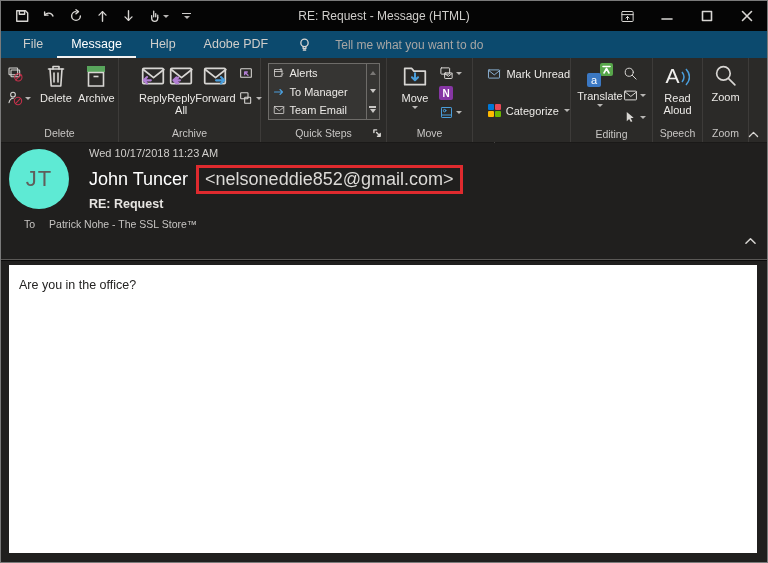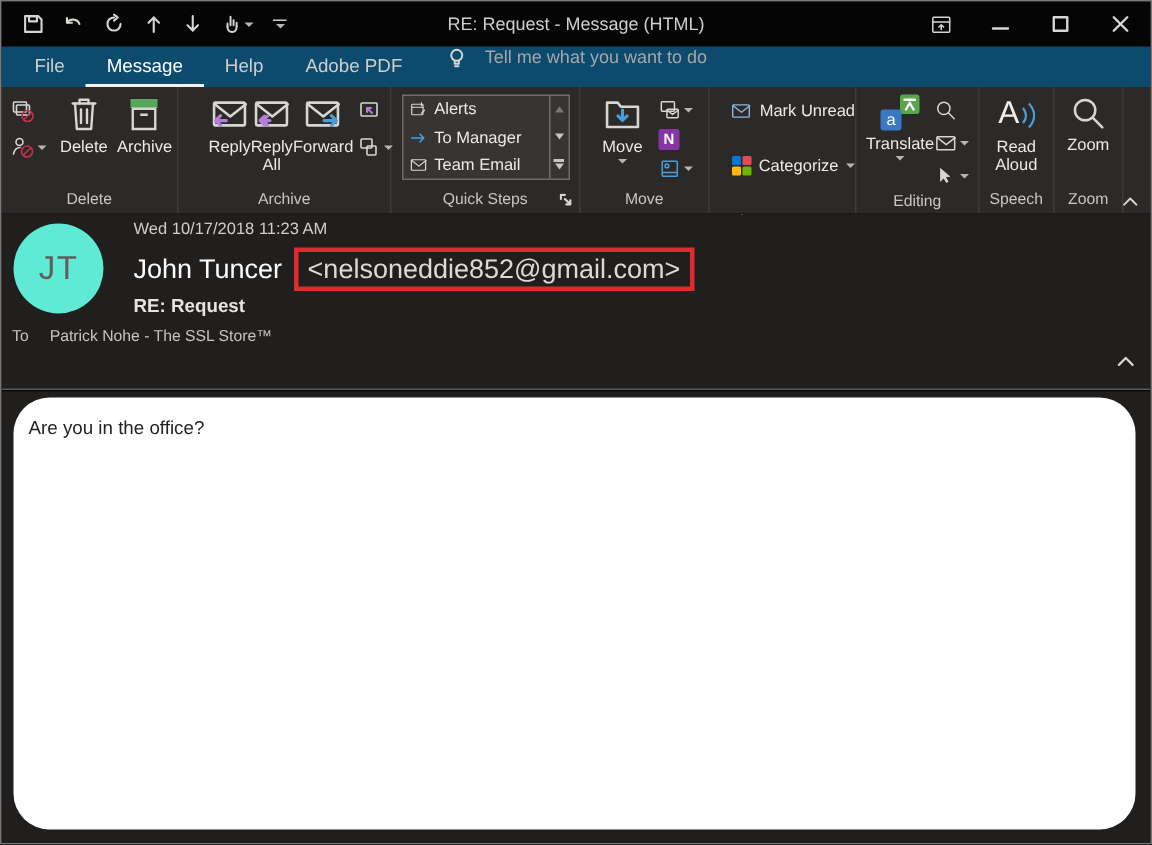--- a/index.html
+++ b/index.html
@@ -21,21 +21,21 @@
   .title { position:absolute; left:50%; transform:translateX(-50%); font-size:12px; color:#d0cecb; white-space:nowrap; }
   .wincontrols { position:absolute; right:0; top:0; height:30px; display:flex; }
   .winbtn { width:40px; height:30px; display:flex; align-items:center; justify-content:center; color:#cfcdcb; }
   .caret-down { width:0; height:0; border-left:3.5px solid transparent; border-right:3.5px solid transparent; border-top:4px solid #b8b6b4; }
   .caret-sm { border-left-width:3px; border-right-width:3px; border-top-width:3.5px; }
 
   
   .tabrow { position:absolute; left:0; top:30px; width:100%; height:27px; background:#0c4a6e; display:flex; align-items:stretch; padding-left:8px; }
   .tab { display:flex; align-items:center; padding:0 14px; font-size:12.5px; color:#d0cecb; border-bottom:2.5px solid transparent; }
   .tab.active { color:#ffffff; border-bottom-color:#f3f2f1; }
-  .tellme { display:flex; align-items:flex-start; gap:12px; margin-left:16px; color:#a8a6a4; font-size:12px; }
+  .tellme { display:flex; align-items:center; gap:24px; margin-left:16px; color:#a8a6a4; font-size:12px; }
 
   
   .ribbon { position:absolute; left:0; top:57px; width:100%; height:85px; background:#2b2a28; display:flex; border-bottom:1px solid #1a1918; }
   .rgroup { position:relative; display:flex; flex-direction:column; border-right:1px solid #3d3b39; }
   .gcontent { flex:1; display:flex; align-items:flex-start; }
   .glabel { height:18px; display:flex; align-items:center; justify-content:center; font-size:10.5px; color:#c8c6c4; position:relative; }
   .launcher { position:absolute; right:4px; bottom:4px; }
   .bigbtn { display:flex; flex-direction:column; align-items:center; padding-top:5px; font-size:11px; line-height:12px; color:#eceae7; text-align:center; }
   .bigbtn .blabel { margin-top:3px; }
   .minicol { display:flex; flex-direction:column; gap:8px; padding-top:8px; }
@@ -66,26 +66,26 @@
 
   
   .msgheader { position:absolute; left:0; top:142px; width:100%; height:117px; background:#201f1e; border-bottom:1px solid #5a5856; }
   .avatar { position:absolute; left:8px; top:6px; width:60px; height:60px; border-radius:50%; background:#5eead4; color:#605e5b; display:flex; align-items:center; justify-content:center; font-size:22px; letter-spacing:1px; }
   .mdate { position:absolute; left:88px; top:4px; font-size:11px; color:#d0cecb; }
   .sender-row { position:absolute; left:88px; top:19px; height:34px; display:flex; align-items:center; }
   .sender-name { font-size:18px; color:#ffffff; }
   .red-box { margin-left:8px; border:3px solid #df2a2e; padding:1px 6px; }
   .sender-email { font-size:18px; color:#dcdad7; }
   .msubject { position:absolute; left:88px; top:54px; font-size:12.5px; font-weight:bold; color:#e6e4e1; }
-  .to-row { position:absolute; left:7px; top:75px; font-size:10.5px; color:#c6c4c2; display:flex; gap:14px; }
+  .to-row { position:absolute; left:23px; top:75px; font-size:10.5px; color:#c6c4c2; display:flex; gap:14px; }
   .hdr-collapse { position:absolute; right:9px; top:92px; }
 
   
   .bodyframe { position:absolute; left:0; top:260px; width:100%; height:303px; background:#201f1e; padding:4px 10px 11px 8px; }
-  .msgbody { width:100%; height:100%; background:#ffffff;border-radius:24px; }
+  .msgbody { width:100%; height:100%; background:#ffffff; }
   .msgbody p { padding:13px 0 0 10px; font-size:12.5px; color:#242322; }
 </style>
 </head>
 <body>
 
 <svg width="0" height="0" style="position:absolute">
   <defs>
     <g id="sym-env">
         <rect x="2.5" y="5" width="19" height="14" rx="1"></rect>
         <path d="M3 6l9.5 7.5L22 6"></path>

